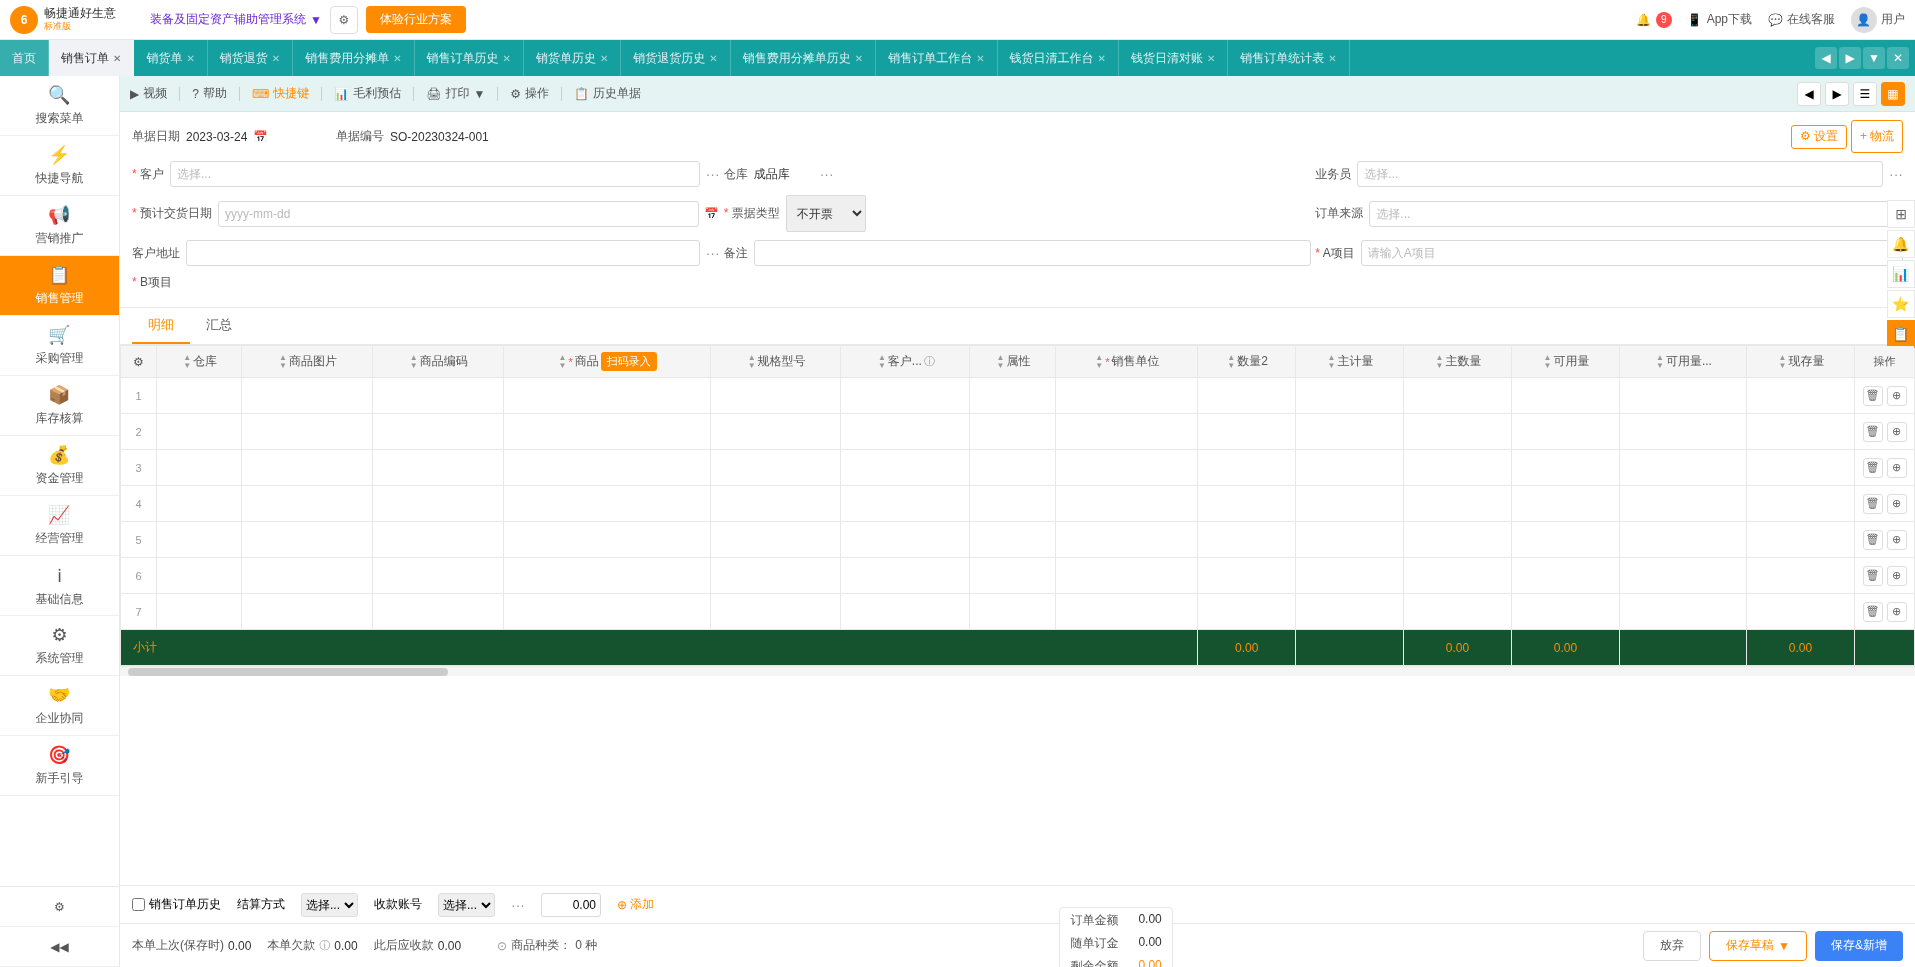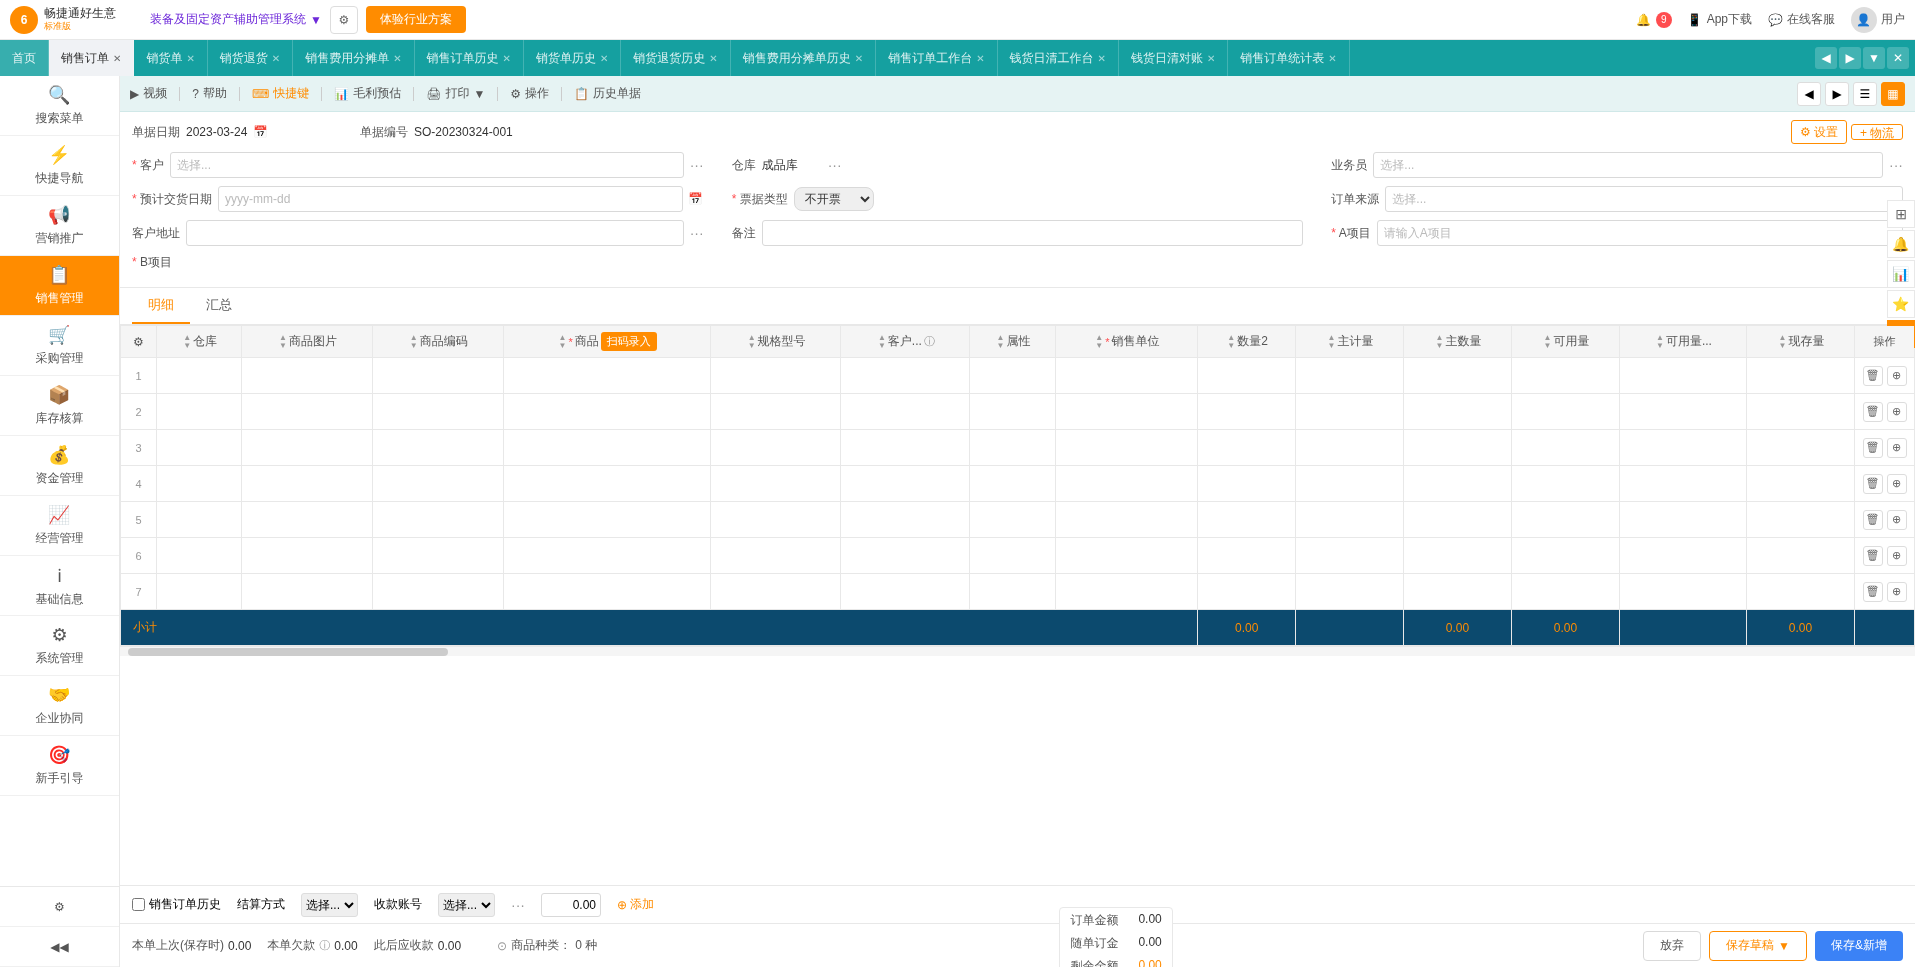--- a/index.html
+++ b/index.html
@@ -252,21 +252,21 @@
 
     
     .form-fields {
       padding: 8px 12px;
       border-bottom: 1px solid #e8e8e8;
     }
     .form-row {
       display: flex;
       align-items: center;
       margin-bottom: 8px;
-      gap: 28px;
+      gap: 4px;
     }
     .form-field {
       display: flex;
       align-items: center;
       gap: 6px;
       flex: 1;
     }
     .form-label {
       color: #555;
       white-space: nowrap;
@@ -281,23 +281,23 @@
       height: 26px;
       border: 1px solid #d9d9d9;
       border-radius: 3px;
       padding: 0 6px;
       font-size: 12px;
       color: #333;
       outline: none;
     }
     .form-input::placeholder { color: #bbb; }
     .form-select {
-      height: 24px;
+      height: 37px;
       border: 1px solid #d9d9d9;
-      border-radius: 8px;
+      border-radius: 2px;
       padding: 0 6px;
       font-size: 12px;
       color: #333;
       outline: none;
       min-width: 80px;
     }
     .dots-btn {
       color: #999;
       cursor: pointer;
       font-size: 14px;
@@ -389,21 +389,21 @@
       border: 1px solid #ddd;
       border-radius: 3px;
       display: flex;
       align-items: center;
       justify-content: center;
       cursor: pointer;
       color: #666;
       font-size: 11px;
     }
     .subtotal-row td {
-      background: #0c4a6e;
+      background: #14532d;
       font-weight: 500;
       color: #ff8c00;
     }
     .subtotal-label {
       color: #ff8c00 !important;
       font-weight: 500;
     }
 
     
     .scroll-bar-row {
@@ -792,21 +792,21 @@
           <div class="form-field" style="flex:0 0 auto;min-width:250px;">
             <span class="form-label">单据编号</span>
             <span class="field-value">SO-20230324-001</span>
           </div>
           <div style="flex:1;"></div>
           <div style="display:flex;gap:4px;align-items:center;">
             <button style="height:24px;padding:0 8px;border:1px solid #ff8c00;color:#ff8c00;background:#fff;border-radius:3px;cursor:pointer;font-size:11px;">
               <span>⚙</span>
               <span>设置</span>
             </button>
-            <button style="height:16px;padding:0 8px;border:1px solid #ff8c00;color:#ff8c00;background:#fff;border-radius:3px;cursor:pointer;font-size:11px;">
+            <button style="height:33px;padding:0 8px;border:1px solid #ff8c00;color:#ff8c00;background:#fff;border-radius:3px;cursor:pointer;font-size:11px;">
               <span>+</span>
               <span>物流</span>
             </button>
           </div>
         </div>
 
         <div class="form-row">
           <div class="form-field" style="flex:2;">
             <span class="form-label required">客户</span>
             <input class="form-input" placeholder="选择..." style="">

